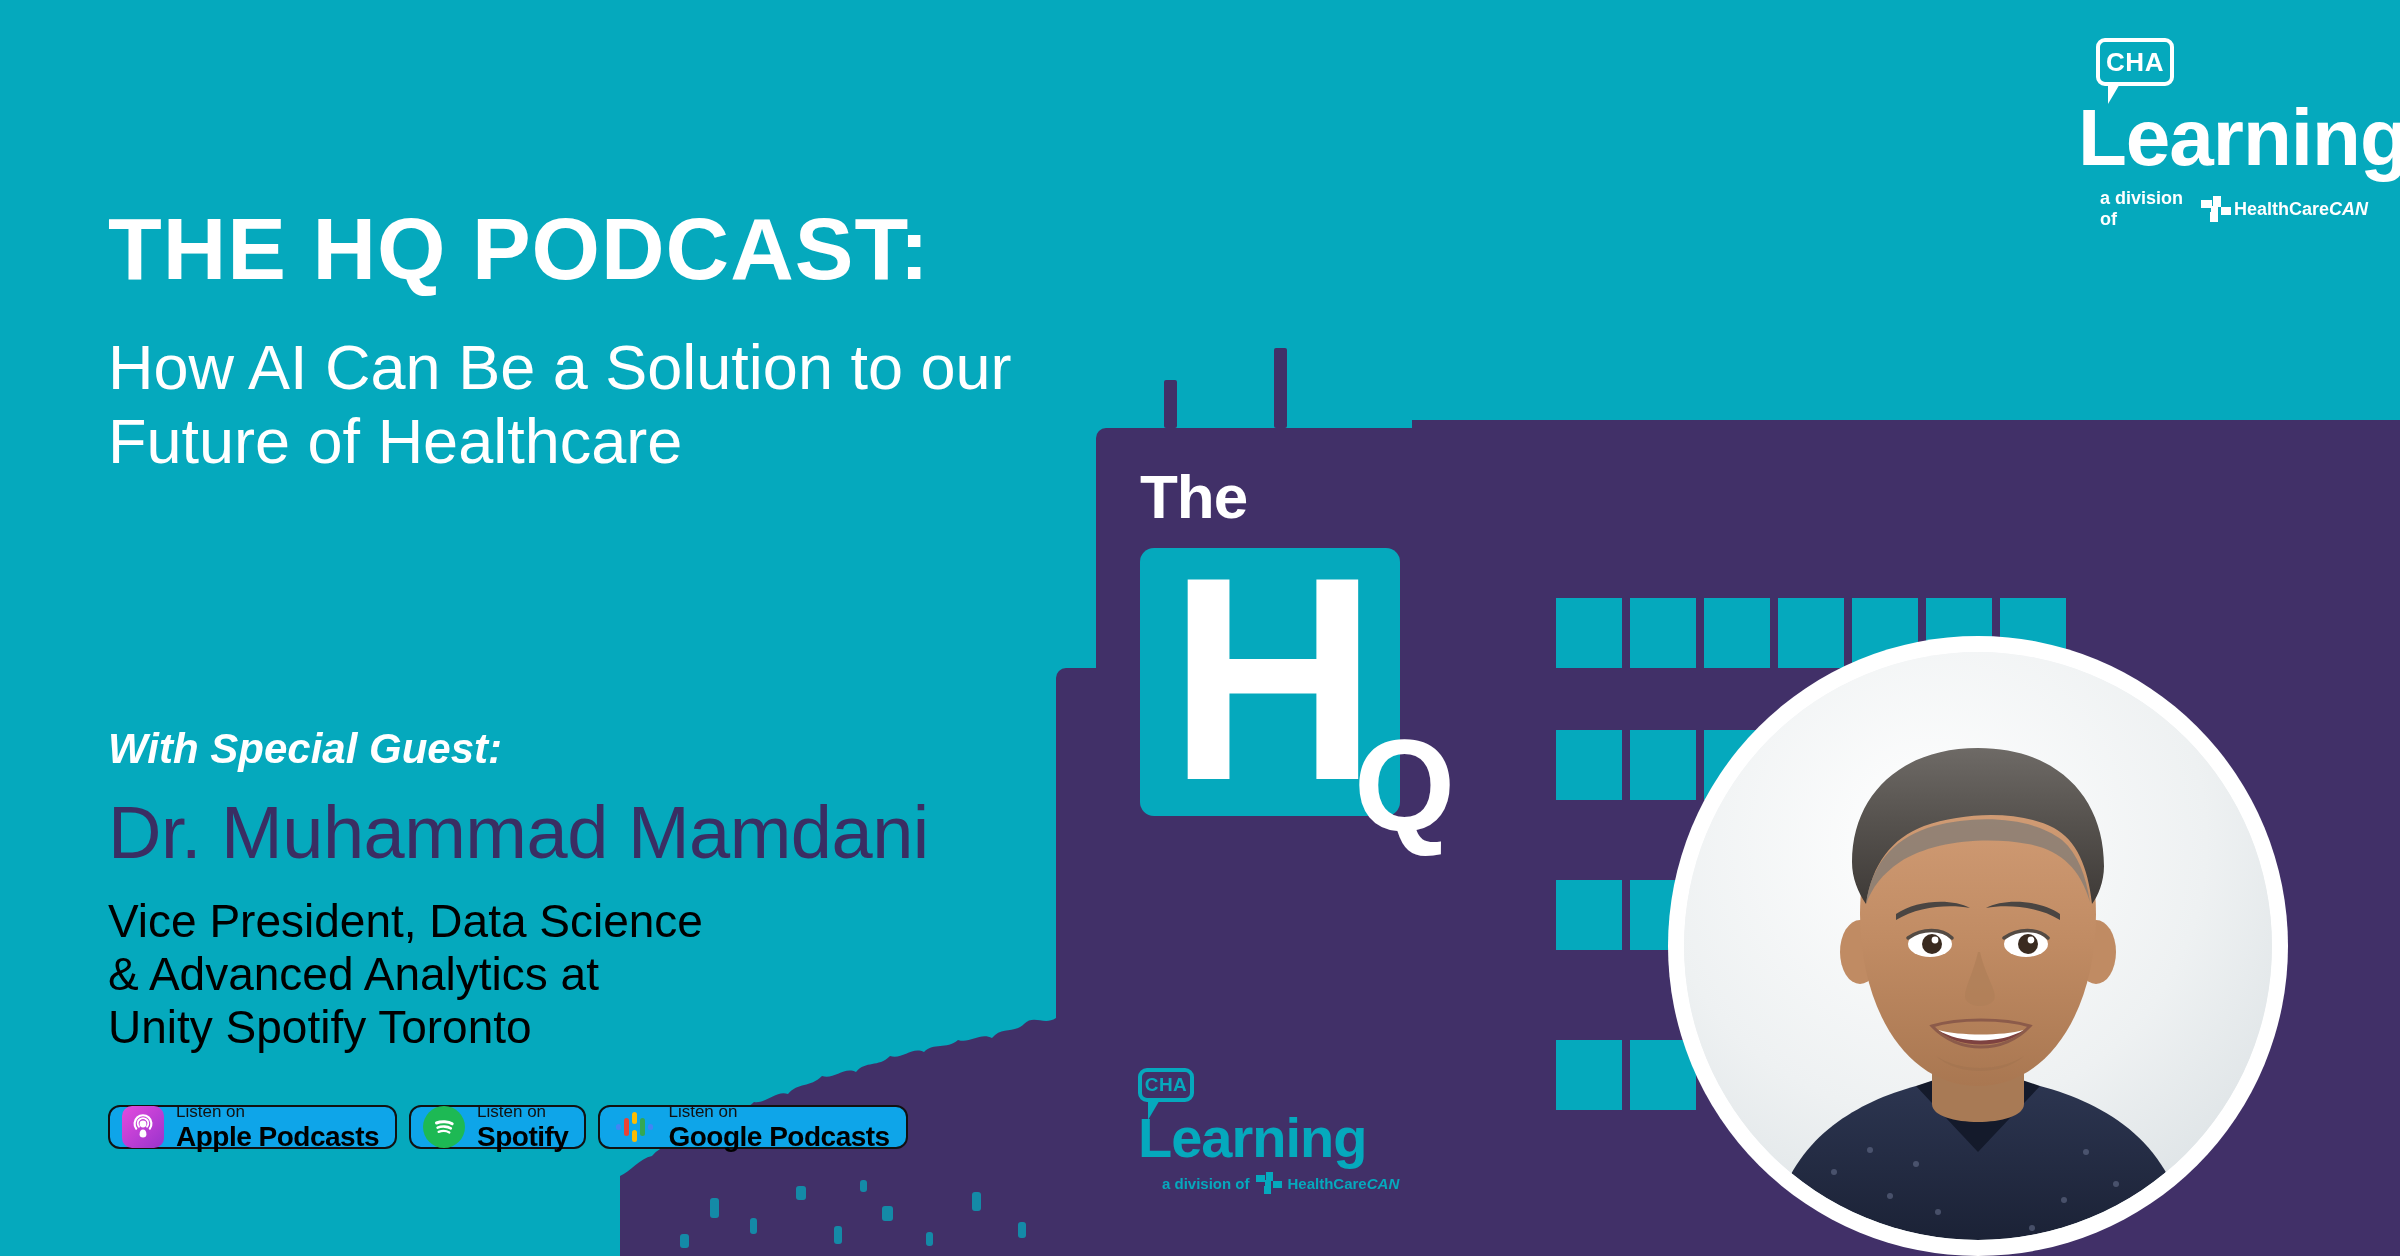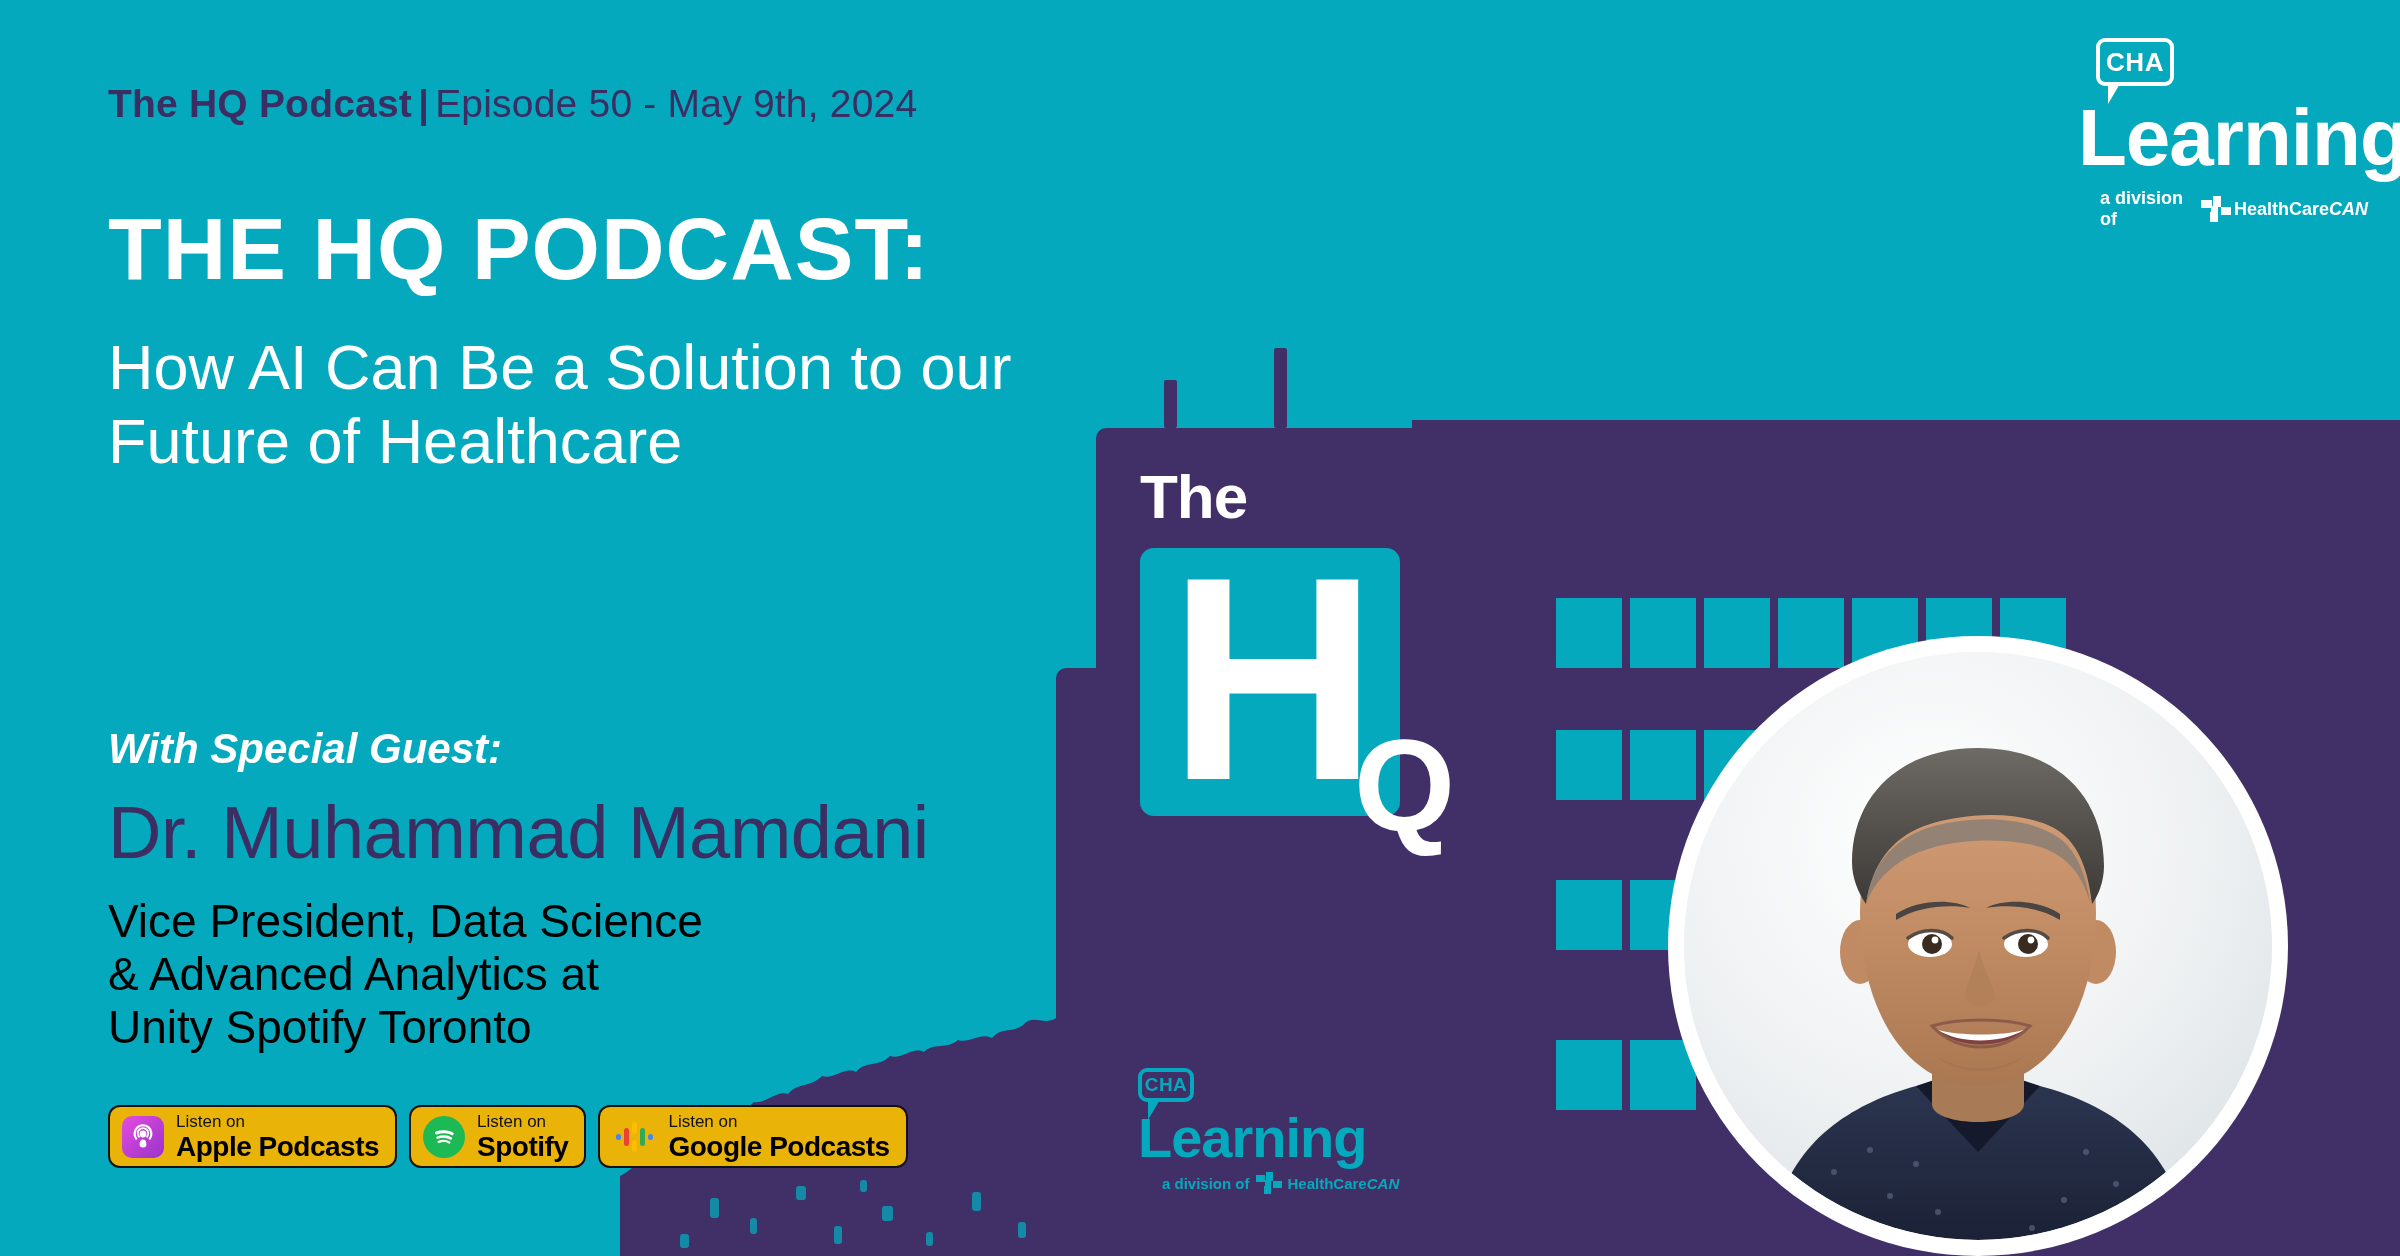--- a/index.html
+++ b/index.html
@@ -84,21 +84,21 @@
     color:#3A2E63; font-size:74px; font-weight:400; letter-spacing:-.5px;
   }
   #guest-role {
     position:absolute; left:108px; top:895px;
     color:#000000; font-size:46px; line-height:1.15; font-weight:500;
   }
 
   
   #badges { position:absolute; left:108px; top:1105px; display:flex; gap:12px; }
   .badge {
-    height:63px; background:#eab308; border:2px solid #111;
+    height:44px; background:#0ea5e9; border:2px solid #111;
     border-radius:12px; display:flex; align-items:center;
     padding:0 16px 0 12px; gap:12px;
   }
   .badge .txt { display:flex; flex-direction:column; justify-content:center; line-height:1; }
   .badge .l1 { font-size:17px; color:#111; margin-bottom:3px; }
   .badge .l2 { font-size:28px; color:#000; font-weight:bold; letter-spacing:-.5px; }
 
   .ic-apple {
     width:42px; height:42px; border-radius:10px;
     background:linear-gradient(135deg,#E44BDE 0%,#9933CC 100%);
@@ -330,23 +330,20 @@
           <path d="M250,376 C274,398 320,398 344,376 C322,390 272,390 250,376 Z" fill="#7E4240"></path>
           <path d="M254,378 C276,392 316,392 340,378 C318,384 276,384 254,378 Z" fill="#ffffff"></path>
           <path d="M248,374 C274,366 320,366 346,374 C320,402 274,402 248,374 Z" fill="none" stroke="#8C5B4A" stroke-width="3"></path>
 
           <path d="M252,404 C276,420 316,420 340,404 C318,424 274,424 252,404 Z" fill="#9C6F4C" opacity="0.35"></path>
         </g>
       </svg>
     </div>
   </div>
 
-  <div id="eyebrow">
-    <span class="strong">The HQ Podcast</span><span class="bar">|</span><span>Episode 50 - May 9th, 2024</span>
-  </div>
 
   <h1 id="bigtitle">THE HQ PODCAST:</h1>
 
   <div id="subtitle">
     <div>How AI Can Be a Solution to our</div>
     <div>Future of Healthcare</div>
   </div>
 
   <div id="guest-label">With Special Guest:</div>
   <div id="guest-name">Dr. Muhammad Mamdani</div>

